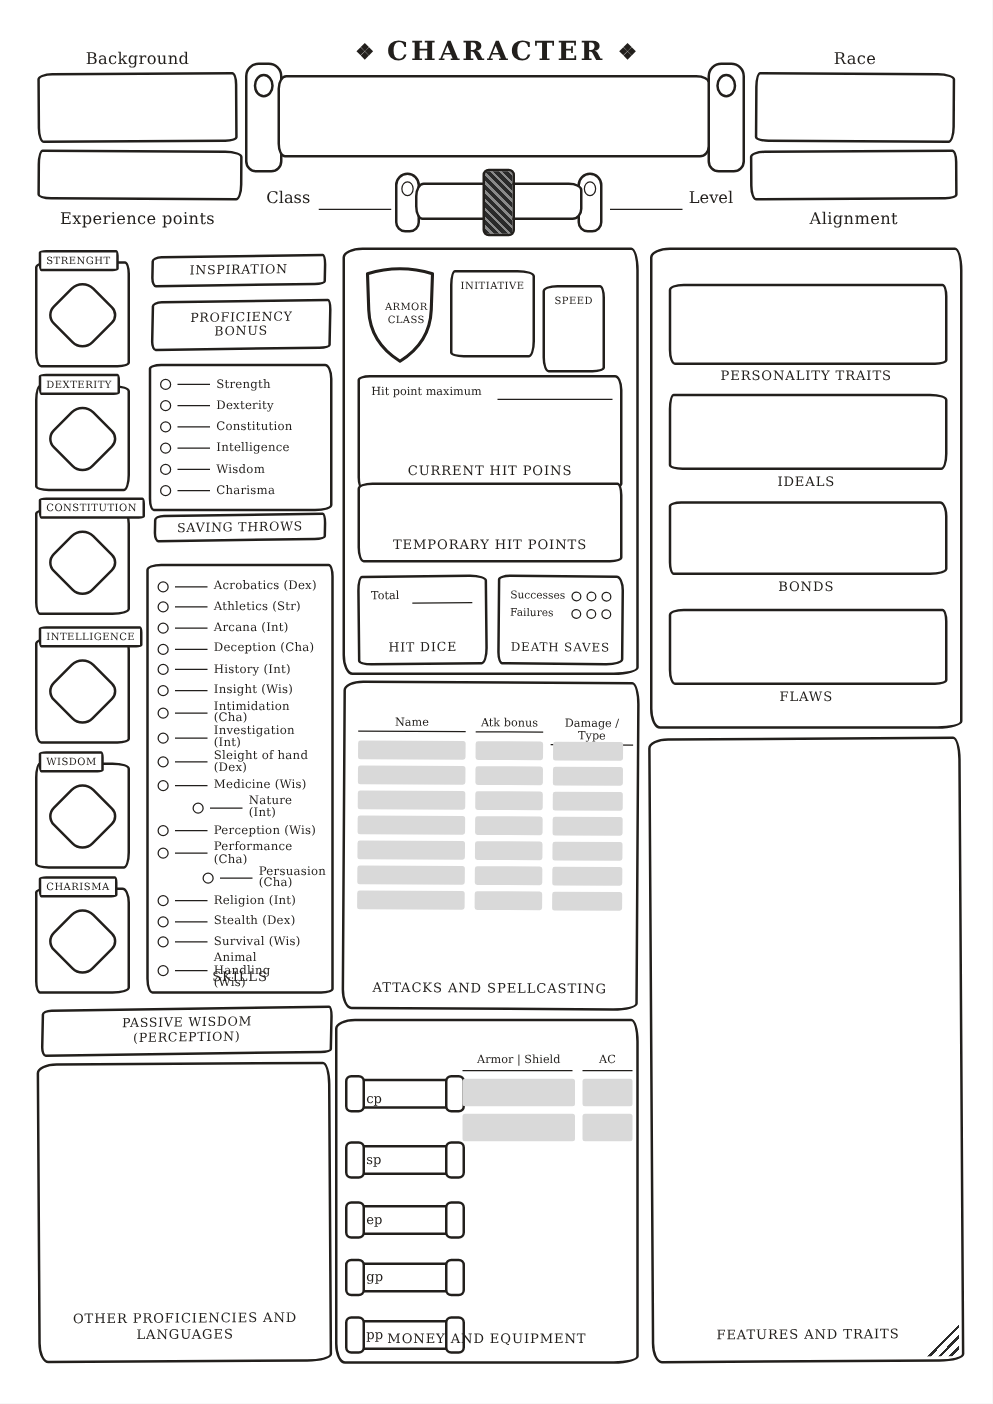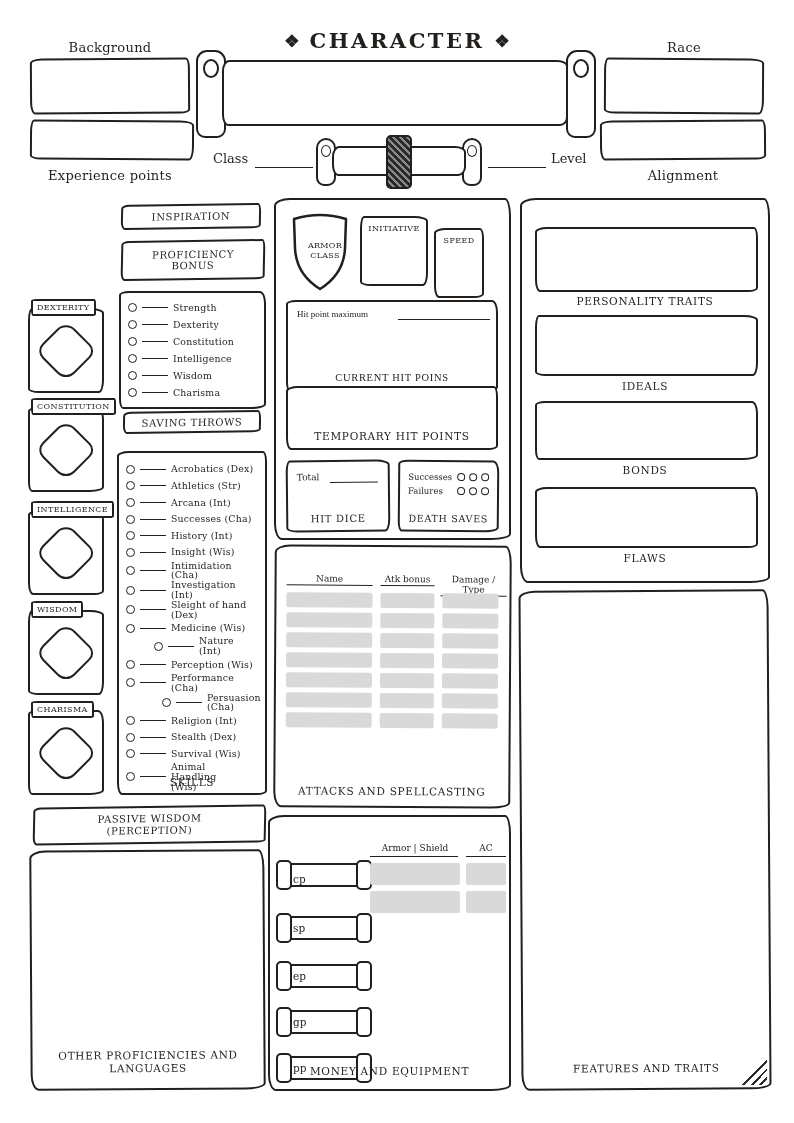--- a/index.html
+++ b/index.html
@@ -144,20 +144,26 @@
   <div class="wline" style="left:255px;top:167px;width:58px;"></div>
   <div class="abs" style="left:316px;top:138px;width:166px;height:48px;">
     <div class="roll small" style="left:0;"></div>
     <div class="roll small" style="right:0;"></div>
     <div class="band small" style="left:16px;right:16px;top:8px;bottom:10px;"></div>
     <div class="tie"></div>
   </div>
   <div class="wline" style="left:488px;top:167px;width:58px;"></div>
   <span class="abs lbl2" style="left:551px;top:151px;">Level</span>
 
+  <div class="ability" style="left:28px;top:200px;">
+    <div class="score-box hd">
+        <div class="diamond"></div>
+      </div>
+    <div class="chip">STRENGHT</div>
+  </div>
   <div class="ability" style="left:28px;top:299px;">
     <div class="score-box hd2">
         <div class="diamond"></div>
       </div>
     <div class="chip">DEXTERITY</div>
   </div>
   <div class="ability" style="left:28px;top:398px;">
     <div class="score-box hd3">
         <div class="diamond"></div>
       </div>
@@ -237,21 +243,21 @@
         <span class="rl">Athletics (Str)</span>
       </div>
     <div class="row" style="min-height:16.6px;">
         <span class="dot"></span>
         <span class="mline"></span>
         <span class="rl">Arcana (Int)</span>
       </div>
     <div class="row" style="min-height:16.6px;">
         <span class="dot"></span>
         <span class="mline"></span>
-        <span class="rl">Successes (Cha)</span>
+        <span class="rl">Deception (Cha)</span>
       </div>
     <div class="row" style="min-height:16.6px;">
         <span class="dot"></span>
         <span class="mline"></span>
         <span class="rl">History (Int)</span>
       </div>
     <div class="row" style="min-height:16.6px;">
         <span class="dot"></span>
         <span class="mline"></span>
         <span class="rl">Insight (Wis)</span>
@@ -335,21 +341,21 @@
       </svg>
       <div class="shield-label" style="width:44px;margin:16px auto;left:10px;">ARMOR CLASS</div>
     </div>
     <div class="abs hd2" style="left:84px;top:16px;width:68px;height:70px;">
       <div class="small-top-label">INITIATIVE</div>
     </div>
     <div class="abs hd" style="left:158px;top:28px;width:50px;height:70px;padding-left:12px;">
       <div class="small-top-label">SPEED</div>
     </div>
 
-    <div class="abs hd3" style="left:10px;top:100px;width:212px;height:92px;font-family:Liberation Serif, serif;">
+    <div class="abs hd3" style="left:10px;top:100px;width:212px;height:92px;">
       <div class="abs" style="left:9px;top:7px;font-size:9px;">Hit point maximum</div>
       <div class="wline" style="left:110px;top:17px;width:92px;"></div>
       <div class="cap" style="bottom:7px;">CURRENT HIT POINS</div>
     </div>
 
     <div class="abs hd" style="left:10px;top:186px;width:212px;height:64px;">
       <div class="cap" style="bottom:6px;">TEMPORARY HIT POINTS</div>
     </div>
 
     <div class="abs hd2" style="left:10px;top:260px;width:104px;height:72px;transform:rotate(-0.6deg);">

